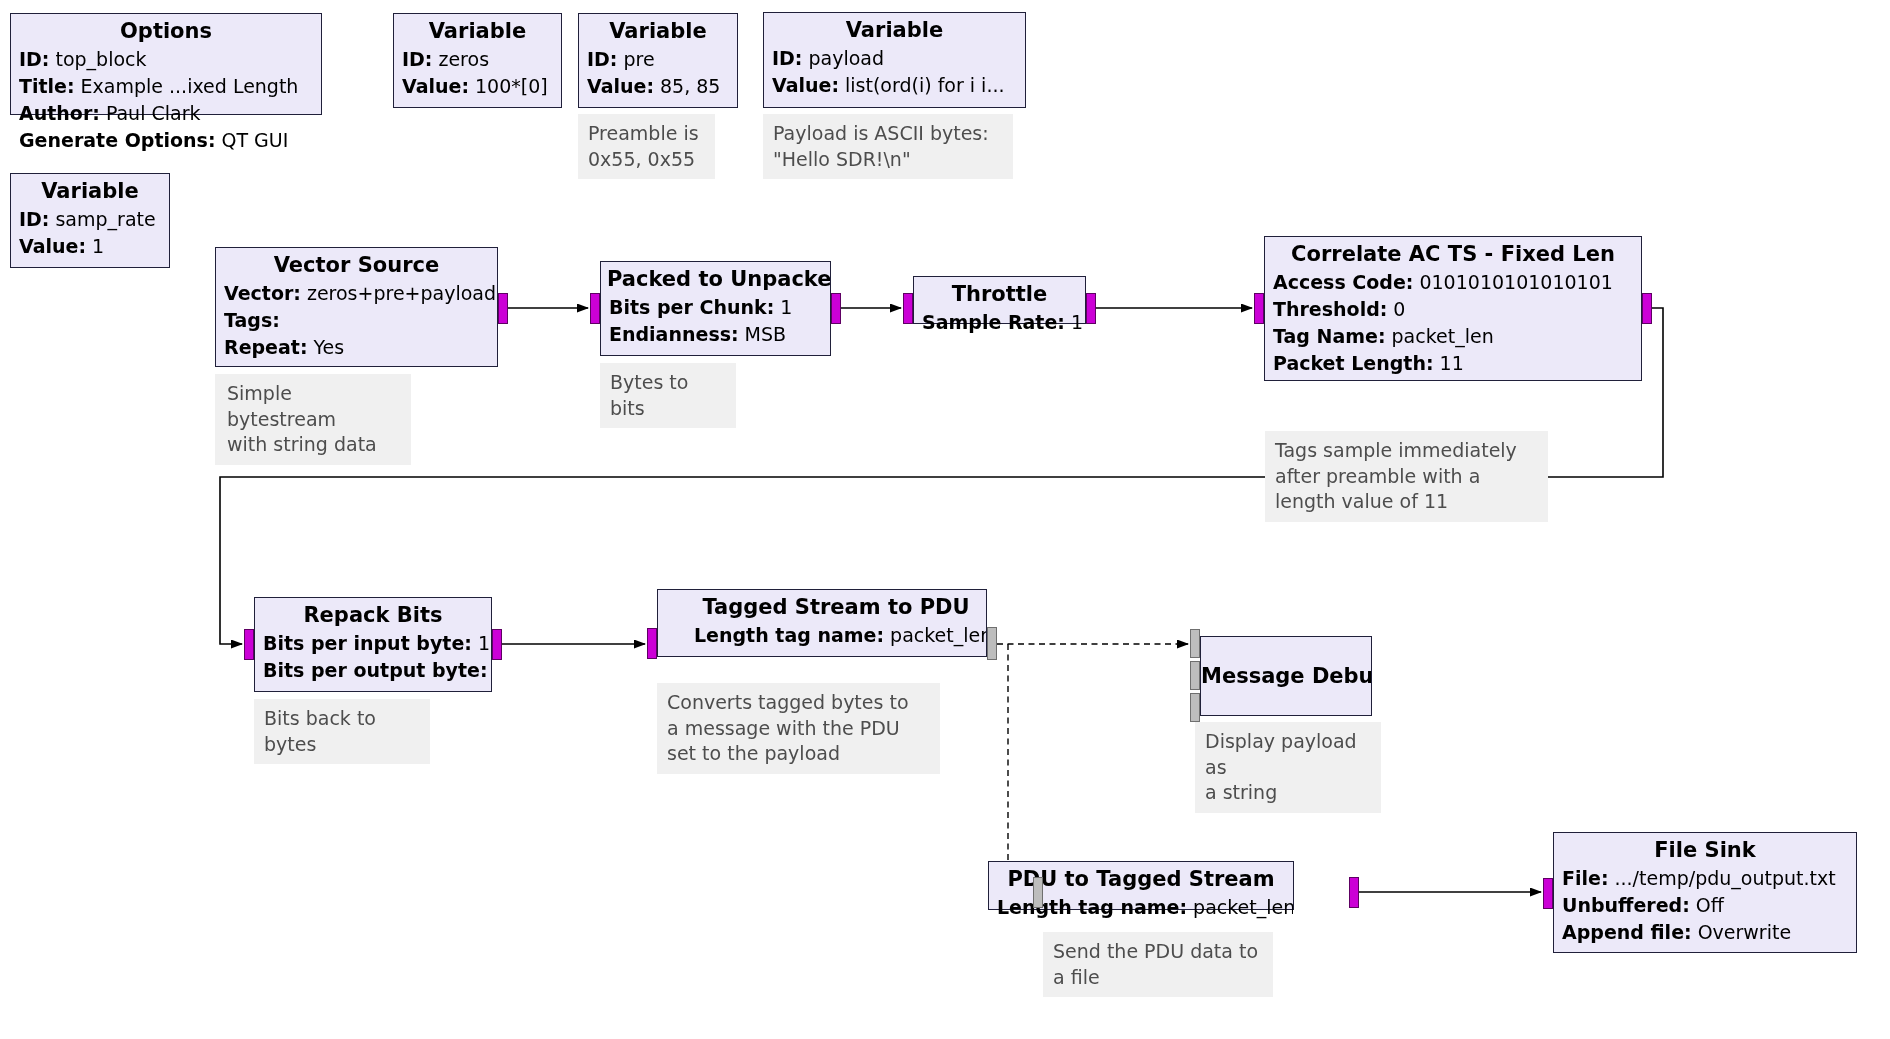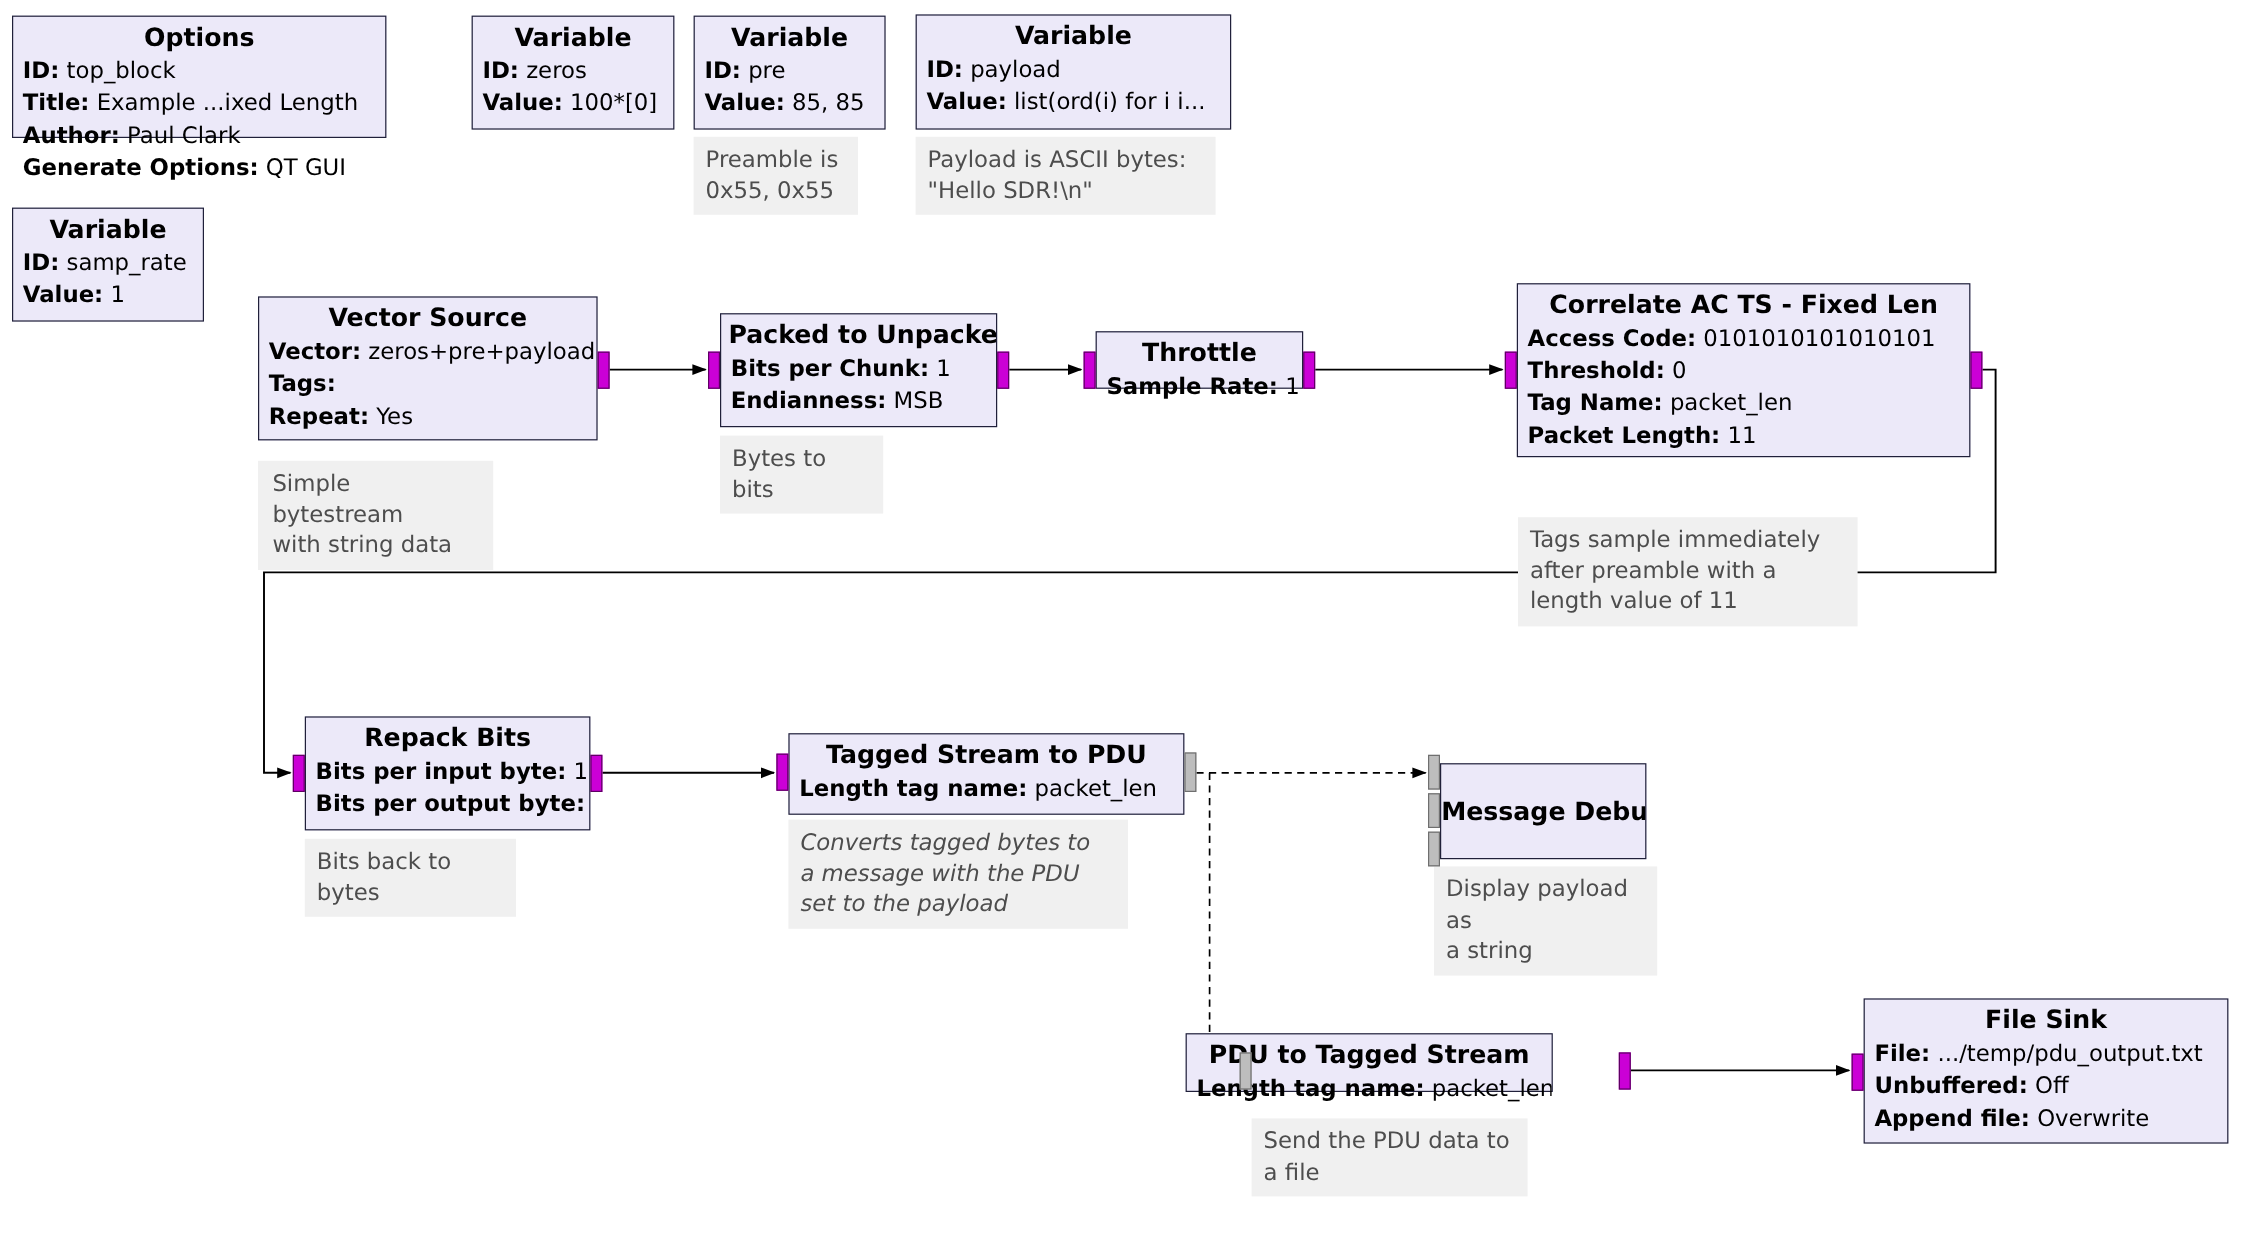--- a/index.html
+++ b/index.html
@@ -78,21 +78,21 @@
     <div class="block" style="left: 763px; top: 12px; width: 263px; height: 96px;">
       <div class="title">Variable</div>
       <div class="param"><span class="plabel">ID:</span><span class="pvalue">payload</span></div>
       <div class="param"><span class="plabel">Value:</span><span class="pvalue">list(ord(i) for i i...</span></div>
     </div>
     <div class="block" style="left: 10px; top: 173px; width: 160px; height: 95px;">
       <div class="title">Variable</div>
       <div class="param"><span class="plabel">ID:</span><span class="pvalue">samp_rate</span></div>
       <div class="param"><span class="plabel">Value:</span><span class="pvalue">1</span></div>
     </div>
-    <div class="comment" style="left: 215px; top: 384px; width: 196px; min-height: 64px; padding-left: 12px;">Simple bytestream
+    <div class="comment" style="left: 215px; top: 374px; width: 196px; min-height: 64px; padding-left: 12px;">Simple bytestream
 with string data</div>
     <div class="block" style="left: 215px; top: 247px; width: 283px; height: 120px;">
       <div class="title">Vector Source</div>
       <div class="param"><span class="plabel">Vector:</span><span class="pvalue">zeros+pre+payload</span></div>
       <div class="param"><span class="plabel">Tags:</span><span class="pvalue"></span></div>
       <div class="param"><span class="plabel">Repeat:</span><span class="pvalue">Yes</span></div>
     </div>
     <div class="port byte" style="left: 498px; top: 293px; width: 10px; height: 31px;"></div>
     <div class="comment" style="left: 600px; top: 363px; width: 136px; min-height: 40px;">Bytes to bits</div>
     <div class="block" style="left: 600px; top: 261px; width: 231px; height: 95px;">
@@ -121,24 +121,24 @@
     <div class="port byte" style="left: 1254px; top: 293px; width: 10px; height: 31px;"></div>
     <div class="port byte" style="left: 1642px; top: 293px; width: 10px; height: 31px;"></div>
     <div class="comment" style="left: 254px; top: 699px; width: 176px; min-height: 39px;">Bits back to bytes</div>
     <div class="block" style="left: 254px; top: 597px; width: 238px; height: 95px;">
       <div class="title">Repack Bits</div>
       <div class="param"><span class="plabel">Bits per input byte:</span><span class="pvalue">1</span></div>
       <div class="param"><span class="plabel">Bits per output byte:</span></div>
     </div>
     <div class="port byte" style="left: 244px; top: 629px; width: 10px; height: 31px;"></div>
     <div class="port byte" style="left: 492px; top: 629px; width: 10px; height: 31px;"></div>
-    <div class="comment" style="left: 657px; top: 683px; width: 283px; min-height: 88px; font-style: italic;">Converts tagged bytes to
+    <div class="comment" style="left: 657px; top: 683px; width: 283px; min-height: 88px;">Converts tagged bytes to
 a message with the PDU
 set to the payload</div>
-    <div class="block" style="left: 657px; top: 611px; width: 330px; height: 68px;">
+    <div class="block" style="left: 657px; top: 589px; width: 330px; height: 68px; padding-left: 28px;">
       <div class="title">Tagged Stream to PDU</div>
       <div class="param"><span class="plabel">Length tag name:</span><span class="pvalue">packet_len</span></div>
     </div>
     <div class="port byte" style="left: 647px; top: 628px; width: 10px; height: 31px;"></div>
     <div class="port msg" style="left: 987px; top: 627px; width: 10px; height: 33px;"></div>
     <div class="comment" style="left: 1195px; top: 722px; width: 186px; min-height: 64px;">Display payload as
 a string</div>
     <div class="block center-title" style="left: 1200px; top: 636px; width: 172px; height: 80px;">
       <div class="title">Message Debug</div>
     </div>

